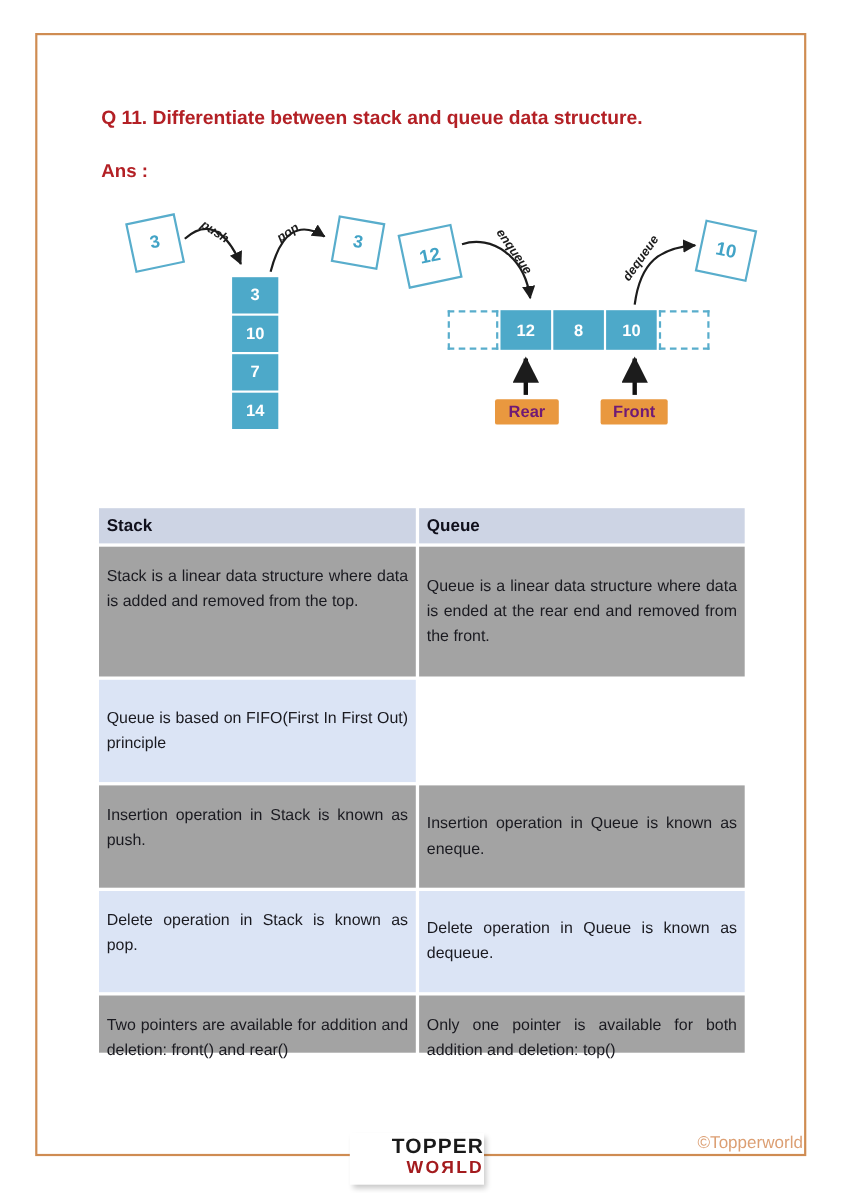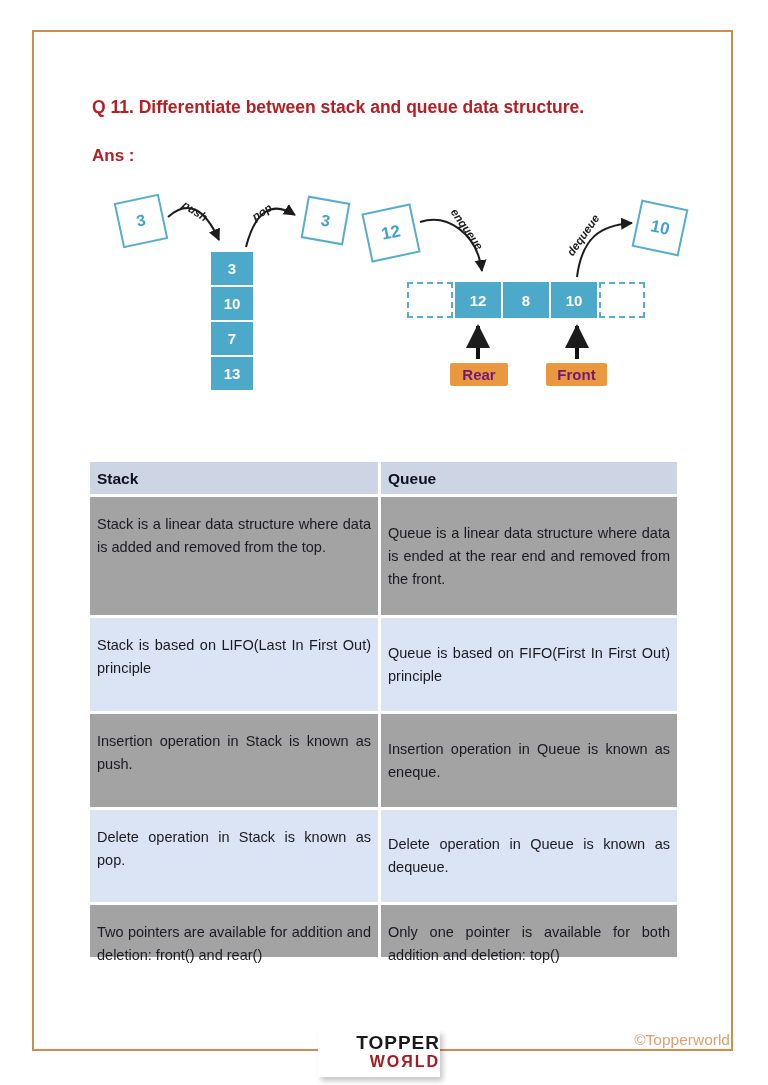--- a/index.html
+++ b/index.html
@@ -100,21 +100,21 @@
 
     <div class="tilted-sq sq-stack-in">3</div>
     <div class="op-label lbl-push">push</div>
     <div class="op-label lbl-pop">pop</div>
     <div class="tilted-sq sq-stack-out">3</div>
 
     <div class="stack-col">
       <div class="stack-cell">3</div>
       <div class="stack-cell">10</div>
       <div class="stack-cell">7</div>
-      <div class="stack-cell">13</div>
+      <div class="stack-cell">14</div>
     </div>
 
     <div class="tilted-sq sq-queue-in">12</div>
     <div class="op-label lbl-enqueue">enqueue</div>
     <div class="op-label lbl-dequeue">dequeue</div>
     <div class="tilted-sq sq-queue-out">10</div>
 
     <div class="queue-row">
       <div class="q-cell empty"></div>
       <div class="q-cell filled">12</div>
@@ -132,21 +132,20 @@
       <div class="t-cell">Stack</div>
       <div class="t-cell">Queue</div>
     </div>
     <div class="t-row r1 bg-light">
       <div class="t-cell">Stack is a linear data structure where data is added and removed from the top.</div>
       <div class="t-cell vcenter">
           <div style="text-align:justify;">Queue is a linear data structure where data is ended at the rear end and removed from the front.</div>
         </div>
     </div>
     <div class="t-row r2 bg-blue">
-      <div class="t-cell">Stack is based on LIFO(Last In First Out) principle</div>
       <div class="t-cell vcenter">
           <div style="text-align:justify;">Queue is based on FIFO(First In First Out) principle</div>
         </div>
     </div>
     <div class="t-row r3 bg-light">
       <div class="t-cell">Insertion operation in Stack is known as push.</div>
       <div class="t-cell vcenter">
           <div style="text-align:justify;">Insertion operation in Queue is known as eneque.</div>
         </div>
     </div>

